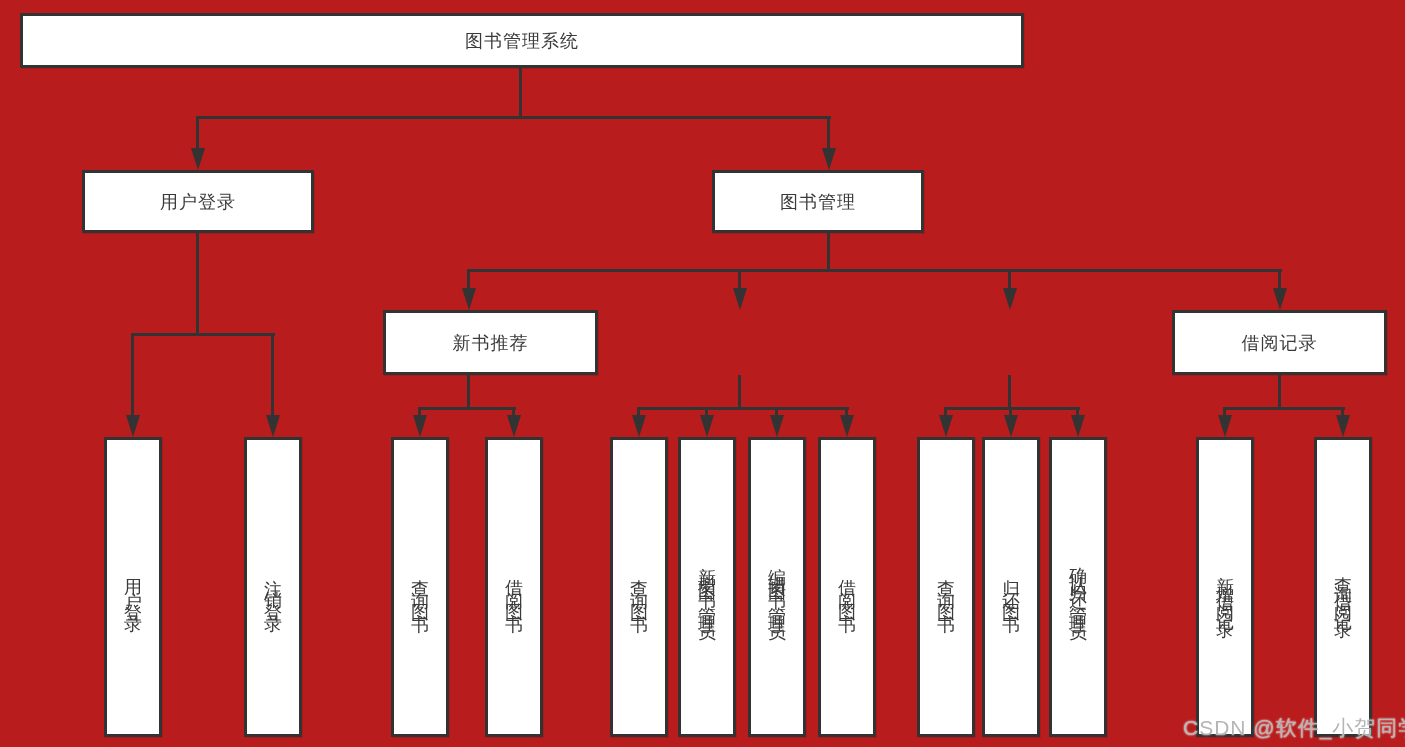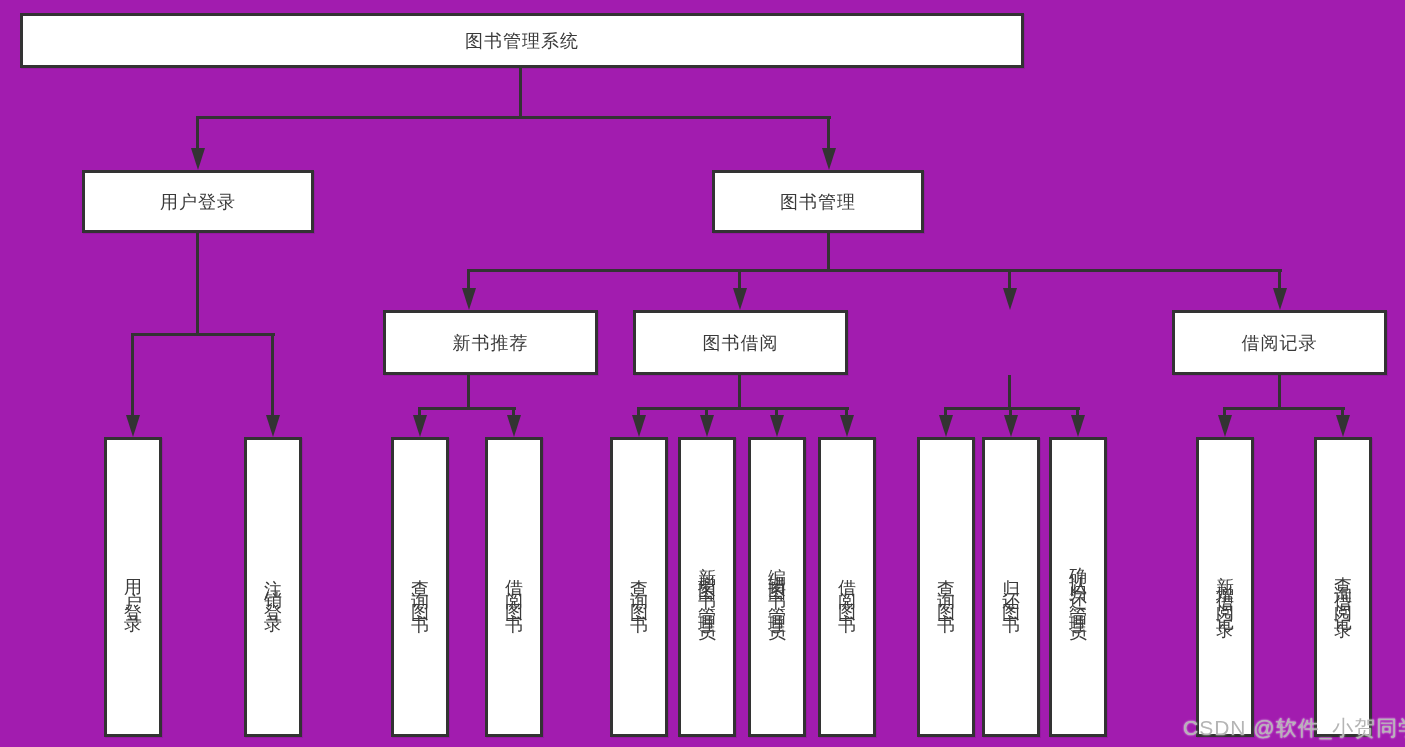--- a/index.html
+++ b/index.html
@@ -1,19 +1,19 @@
 <!DOCTYPE html>
 <html><head>
 <meta charset="utf-8">
 <style>
   html,body{margin:0;padding:0;background:#ffffff;}
   #canvas{
     position:relative;
     width:1405px;height:747px;
-    background:#a21caf;
+    background:#b91c1c;
     font-family:"Liberation Sans","DejaVu Sans",sans-serif;
     overflow:hidden;
   }
   .box{
     position:absolute;
     box-sizing:border-box;
     background:#ffffff;
     border:3px solid #333333;
     color:#3a3a3a;
     display:flex;align-items:center;justify-content:center;
@@ -82,23 +82,20 @@
   <div class="arrow" style="left:462px;top:288px;"></div>
   <div class="vl" style="left:738px;top:269px;height:21px;"></div>
   <div class="arrow" style="left:733px;top:288px;"></div>
   <div class="vl" style="left:1008px;top:269px;height:21px;"></div>
   <div class="arrow" style="left:1003px;top:288px;"></div>
   <div class="vl" style="left:1278px;top:269px;height:21px;"></div>
   <div class="arrow" style="left:1273px;top:288px;"></div>
 
   <div class="box" style="left:362px;top:310px;width:215px;height:65px;margin-left:21px;">
     <span>新书推荐</span>
-  </div>
-  <div class="box" style="left:633px;top:310px;width:215px;height:65px;">
-    <span>图书借阅</span>
   </div>
   <div class="box" style="left:1172px;top:310px;width:215px;height:65px;">
     <span>借阅记录</span>
   </div>
 
   <div class="vl" style="left:467px;top:375px;height:34px;"></div>
   <div class="vl" style="left:738px;top:375px;height:34px;"></div>
   <div class="vl" style="left:1008px;top:375px;height:34px;"></div>
   <div class="vl" style="left:1278px;top:375px;height:34px;"></div>
 

